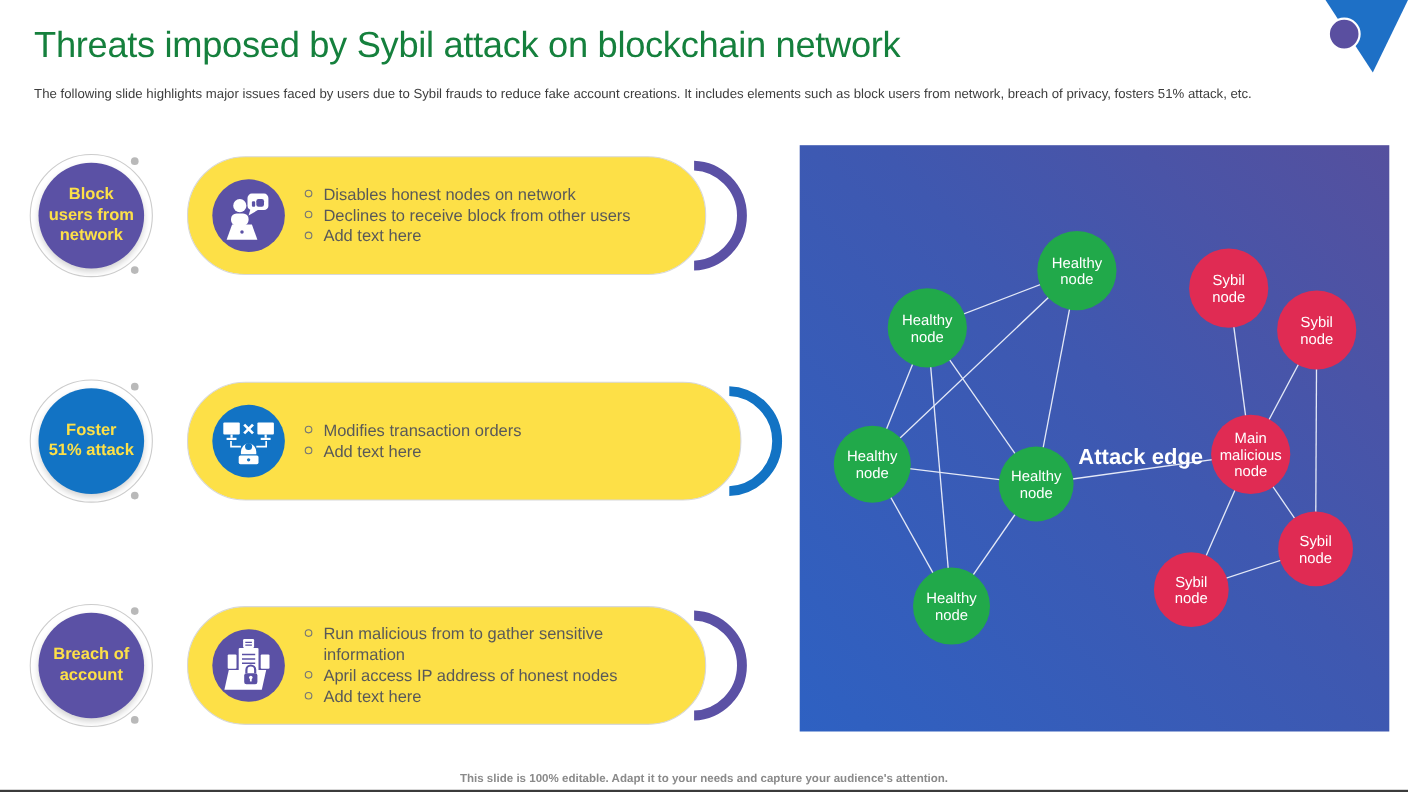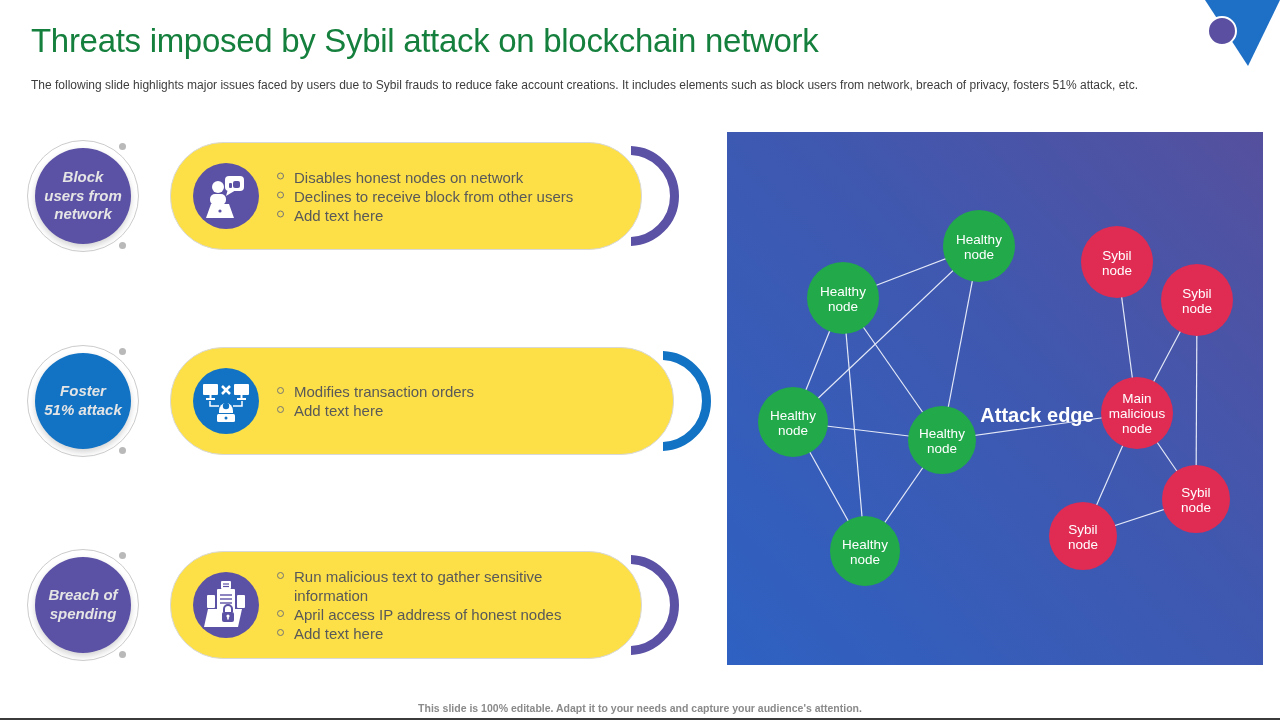--- a/index.html
+++ b/index.html
@@ -14,24 +14,23 @@
   .subtitle{
     position:absolute;left:31px;top:78px;font-size:12px;color:#3d3d3d;white-space:nowrap;
   }
   
   .row{position:absolute;left:20px;width:700px;height:116px;}
   .row1{top:138px}.row2{top:343px}.row3{top:547px}
   .badge{
     position:absolute;left:15px;top:50%;transform:translateY(-50%);
     width:96px;height:96px;border-radius:50%;
     display:flex;align-items:center;justify-content:center;text-align:center;
-    color:#e5e5e5;font-weight:bold;font-size:15px;line-height:1.25;
+    color:#fde047;font-weight:bold;font-size:15px;line-height:1.25;
     padding:8px;box-sizing:border-box;
     box-shadow:0 3px 6px rgba(0,0,0,.18);
-    font-style:italic;
   }
   .badge::before{
     content:"";position:absolute;inset:-8px;border:1px solid #cccccc;border-radius:50%;
   }
   .ring-dot{position:absolute;width:7px;height:7px;border-radius:50%;background:#b9b9b9;}
   .ring-dot.top{top:-5px;right:5px;}
   .ring-dot.bottom{bottom:-5px;right:5px;}
   .card{
     position:absolute;left:150px;top:50%;transform:translateY(-50%);
     height:106px;background:#fde047;border:1px solid #d8d8d8;border-radius:53px;
@@ -173,34 +172,34 @@
         <polygon points="15,37 49,37 45,55 11,55" fill="#fff"></polygon>
         <path d="M31,40 v-3 a4,4 0 0 1 8,0 v3" fill="none" stroke="#5b51a5" stroke-width="2"></path>
         <rect x="29" y="40" width="12" height="10" rx="2" fill="#5b51a5"></rect>
         <circle cx="35" cy="44" r="1.6" fill="#fff"></circle>
         <rect x="34.2" y="44.5" width="1.6" height="3" fill="#fff"></rect>
       </svg>
     </div>
     <ul class="points">
       <li>
           <span class="o-marker"></span>
-          <span>Run malicious text to gather sensitive information</span>
+          <span>Run malicious from to gather sensitive information</span>
         </li>
       <li>
           <span class="o-marker"></span>
           <span>April access IP address of honest nodes</span>
         </li>
       <li>
           <span class="o-marker"></span>
           <span>Add text here</span>
         </li>
     </ul>
   </div>
   <div class="badge" style="background-color: rgb(91, 81, 165);">
-    <span>Breach of spending</span>
+    <span>Breach of account</span>
     <span class="ring-dot top"></span>
     <span class="ring-dot bottom"></span>
   </div>
 </div>
 
 <div class="panel">
   <svg id="net-svg" viewBox="0 0 536 533" width="536" height="533">
       <line x1="116" y1="166" x2="252" y2="114" stroke="#e4e9f7" stroke-width="1.2"></line>
       <line x1="116" y1="166" x2="66" y2="290" stroke="#e4e9f7" stroke-width="1.2"></line>
       <line x1="116" y1="166" x2="215" y2="308" stroke="#e4e9f7" stroke-width="1.2"></line>

